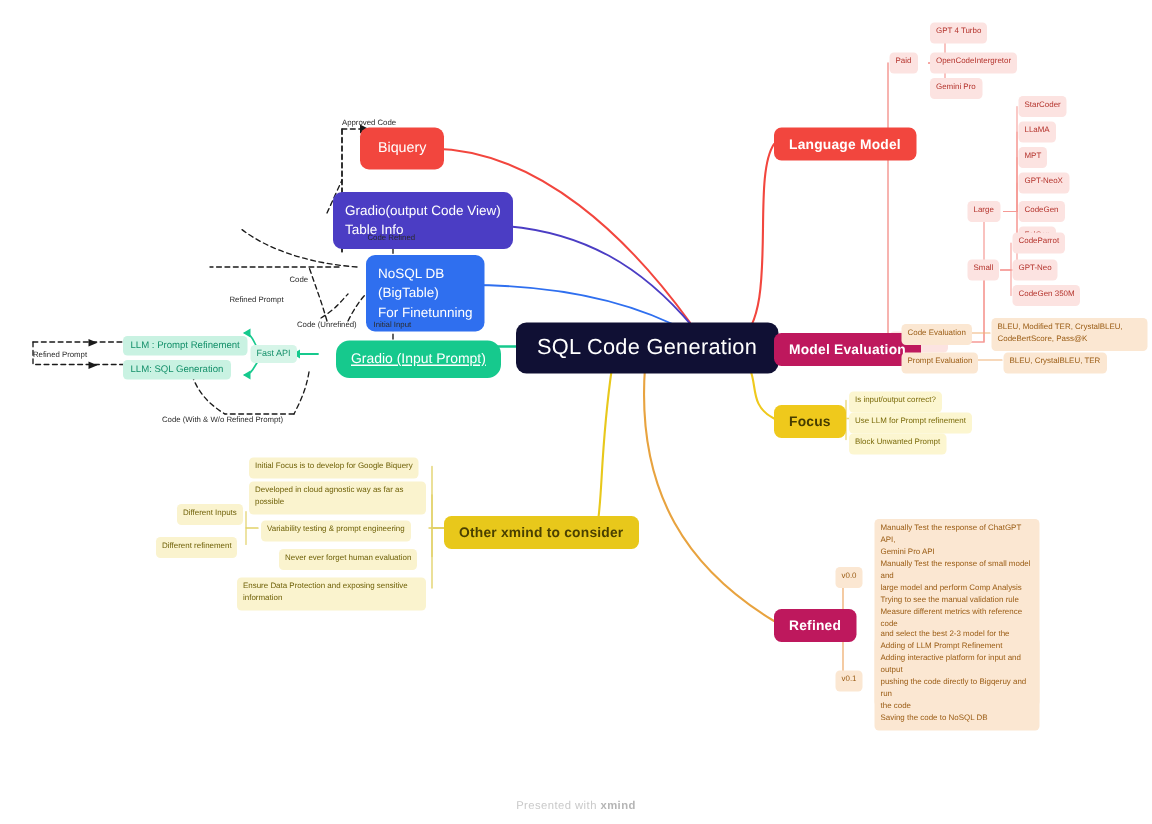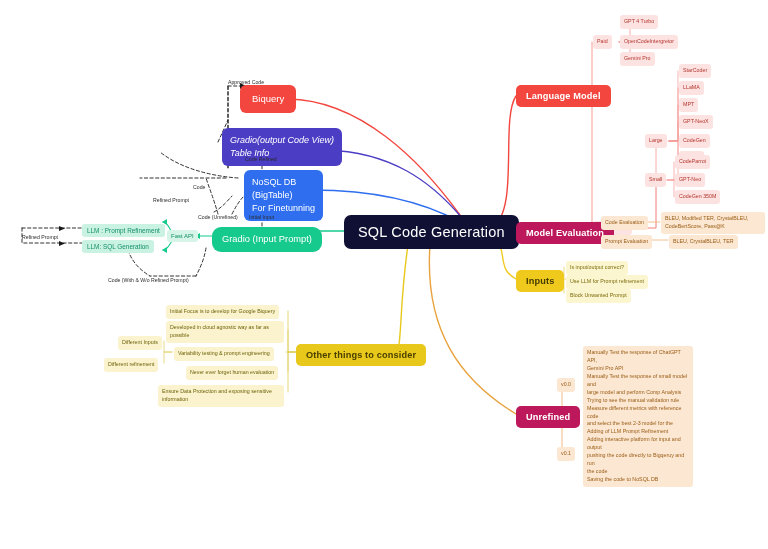--- a/index.html
+++ b/index.html
@@ -185,69 +185,72 @@
   <div class="node leaf leaf-red" style="left:675px; top:173px;">GPT-Neo</div>
   <div class="node leaf leaf-red" style="left:675px; top:190px;">CodeGen 350M</div>
 
   <div class="node root-box root-orange" style="left:516px; top:222px;">Model Evaluation</div>
   <div class="node leaf leaf-orange" style="left:601px; top:216px;">Code Evaluation</div>
   <div class="node leaf leaf-orange leaf-wide" style="left:661px; top:212px; width:104px;">BLEU, Modified TER, CrystalBLEU,
 CodeBertScore, Pass@K</div>
   <div class="node leaf leaf-orange" style="left:601px; top:235px;">Prompt Evaluation</div>
   <div class="node leaf leaf-orange" style="left:669px; top:235px;">BLEU, CrystalBLEU, TER</div>
 
-  <div class="node root-box root-yellow" style="left:516px; top:270px;">Inputs</div>
+  <div class="node root-box root-yellow" style="left:516px; top:270px;">Focus</div>
   <div class="node leaf leaf-yellow" style="left:566px; top:261px;">Is input/output correct?</div>
   <div class="node leaf leaf-yellow" style="left:566px; top:275px;">Use LLM for Prompt refinement</div>
   <div class="node leaf leaf-yellow" style="left:566px; top:289px;">Block Unwanted Prompt</div>
 
-  <div class="node root-box root-orange" style="left:516px; top:406px;">Unrefined</div>
+  <div class="node root-box root-orange" style="left:516px; top:406px;">Refined</div>
   <div class="node leaf leaf-orange" style="left:557px; top:378px;">v0.0</div>
   <div class="node leaf leaf-orange leaf-wide" style="left:583px; top:346px; width:110px;">Manually Test the response of ChatGPT API,
 Gemini Pro API
 Manually Test the response of small model and
 large model and perform Comp Analysis
 Trying to see the manual validation rule
 Measure different metrics with reference code
 and select the best 2-3 model for the further
 improvement
 Start fine tunning the best model (using better
 prompt)</div>
   <div class="node leaf leaf-orange" style="left:557px; top:447px;">v0.1</div>
   <div class="node leaf leaf-orange leaf-wide" style="left:583px; top:425px; width:110px;">Adding of LLM Prompt Refinement
 Adding interactive platform for input and
 output
 pushing the code directly to Bigqeruy and run
 the code
 Saving the code to NoSQL DB</div>
 
-  <div class="node root-box root-gold" style="left:296px; top:344px;">Other things to consider</div>
+  <div class="node root-box root-gold" style="left:296px; top:344px;">Other xmind to consider</div>
   <div class="node leaf leaf-gold" style="left:166px; top:305px;">Initial Focus is to develop for Google Biquery</div>
   <div class="node leaf leaf-gold leaf-wide" style="left:166px; top:321px; width:118px;">Developed in cloud agnostic way as far as
 possible</div>
   <div class="node leaf leaf-gold" style="left:174px; top:347px;">Variability testing &amp; prompt engineering</div>
   <div class="node leaf leaf-gold" style="left:118px; top:336px;">Different Inputs</div>
   <div class="node leaf leaf-gold" style="left:104px; top:358px;">Different refinement</div>
   <div class="node leaf leaf-gold" style="left:186px; top:366px;">Never ever forget human evaluation</div>
   <div class="node leaf leaf-gold leaf-wide" style="left:158px; top:385px; width:126px;">Ensure Data Protection and exposing sensitive
 information</div>
 
   <div class="node flow flow-red" style="left:240px; top:85px;">Biquery</div>
-  <div class="node flow flow-purple" style="left:222px; top:128px;font-style:italic;">Gradio(output Code View)
+  <div class="node flow flow-purple" style="left:222px; top:128px;">Gradio(output Code View)
 Table Info</div>
   <div class="node flow flow-blue" style="left:244px; top:170px;">NoSQL DB
 (BigTable)
 For Finetunning</div>
-  <div class="node flow flow-green" style="left:212px; top:227px;">Gradio (Input Prompt)</div>
+  <div class="node flow flow-green" style="left:224px; top:227px;text-decoration:underline;">Gradio (Input Prompt)</div>
   <div class="node mint-api" style="left:167px; top:230px;">Fast API</div>
   <div class="node mint" style="left:82px; top:224px;">LLM : Prompt Refinement</div>
   <div class="node mint" style="left:82px; top:240px;">LLM: SQL Generation</div>
 
   <div class="elabel" style="left:228px; top:79px;">Approved Code</div>
   <div class="elabel" style="left:245px; top:156px;">Code Refined</div>
   <div class="elabel" style="left:193px; top:184px;">Code</div>
   <div class="elabel" style="left:153px; top:197px;">Refined Prompt</div>
   <div class="elabel" style="left:198px; top:214px;">Code (Unrefined)</div>
   <div class="elabel" style="left:249px; top:214px;">Initial Input</div>
   <div class="elabel" style="left:22px; top:234px;">Refined Prompt</div>
   <div class="elabel" style="left:108px; top:277px;">Code (With &amp; W/o Refined Prompt)</div>
 
+  <div class="footer">
+    <span>Presented with </span><b>xmind</b>
+  </div>
 </div>
 
 </body></html>

